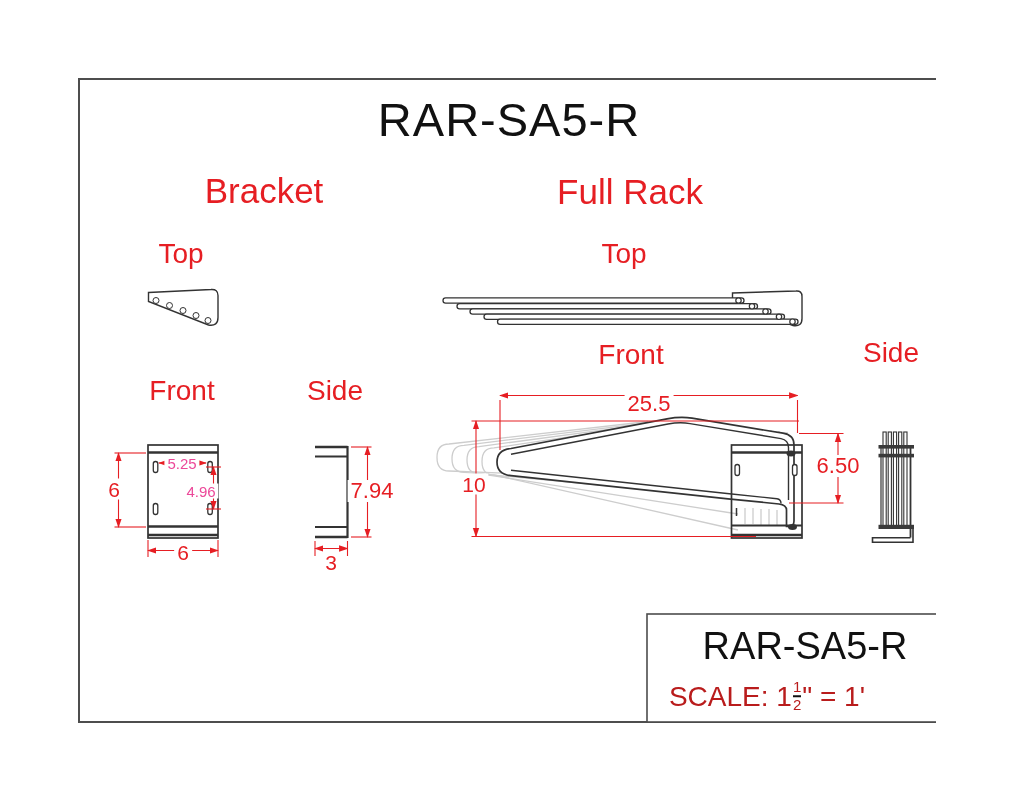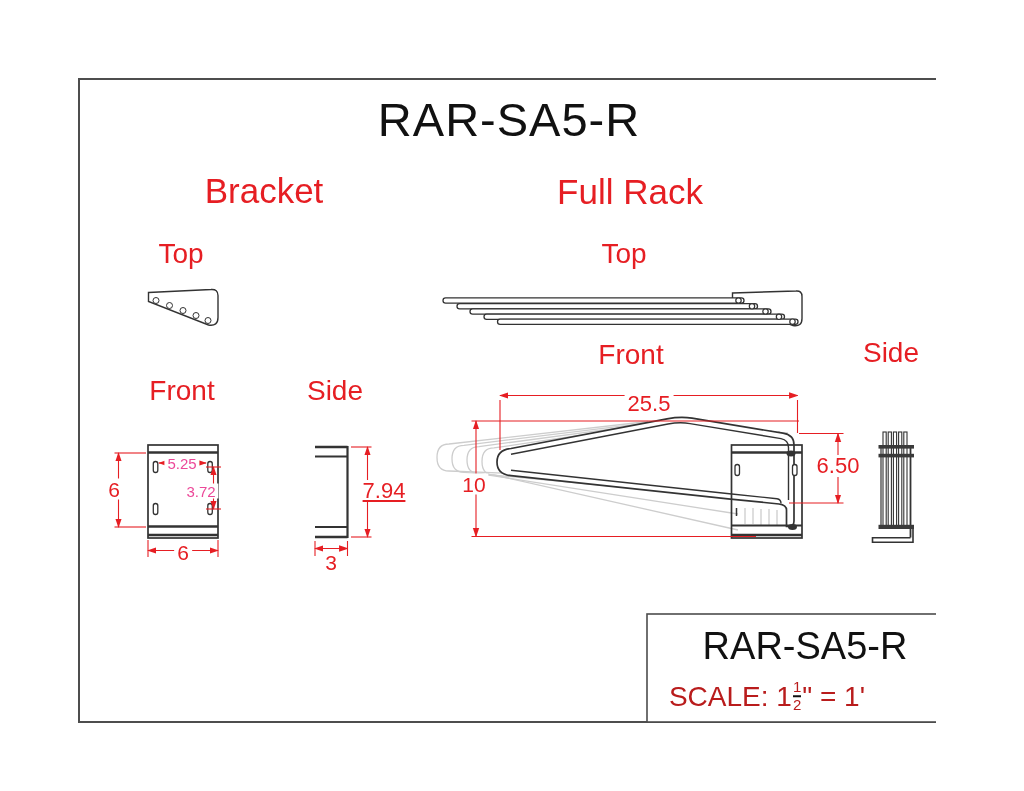--- a/index.html
+++ b/index.html
@@ -194,25 +194,25 @@
   <div class="lbl red h-sec" style="left:630px;top:191px;">Full Rack</div>
 
   <div class="lbl red h-view" style="left:181px;top:254px;">Top</div>
   <div class="lbl red h-view" style="left:624px;top:254px;">Top</div>
   <div class="lbl red h-view" style="left:631px;top:355px;">Front</div>
   <div class="lbl red h-view" style="left:891px;top:353px;">Side</div>
   <div class="lbl red h-view" style="left:182px;top:391px;">Front</div>
   <div class="lbl red h-view" style="left:335px;top:391px;">Side</div>
 
   <div class="lbl dim-s bg" style="left:182px;top:463px;">5.25</div>
-  <div class="lbl dim-s bg" style="left:201px;top:491px;">3.72</div>
+  <div class="lbl dim-s bg" style="left:201px;top:491px;">4.96</div>
   <div class="lbl dim bg" style="left:114px;top:489px;">6</div>
   <div class="lbl dim bg" style="left:183px;top:552px;">6</div>
 
-  <div class="lbl dim-m bg" style="left:384px;top:491px;text-decoration:underline;">7.94</div>
+  <div class="lbl dim-m bg" style="left:372px;top:491px;">7.94</div>
   <div class="lbl dim" style="left:331px;top:562px;">3</div>
 
   <div class="lbl dim-m bg" style="left:649px;top:396px;margin-top:8px;">25.5</div>
   <div class="lbl dim bg" style="left:474px;top:484px;">10</div>
   <div class="lbl dim-m bg" style="left:838px;top:466px;">6.50</div>
 
   <div class="lbl tb-part" style="left:805px;top:646px;">RAR-SA5-R</div>
   <div class="scale-row">
     <span>SCALE: 1</span>
     <span class="frac">

